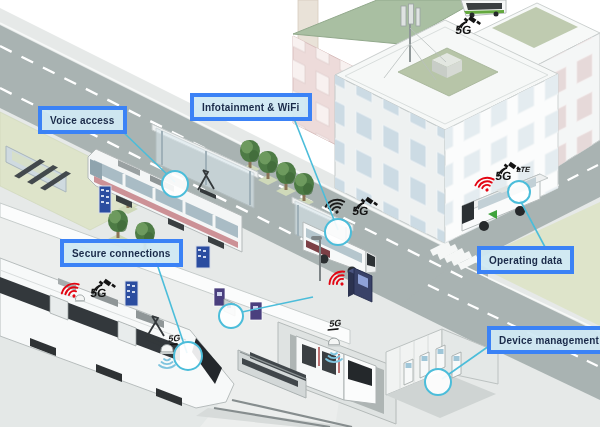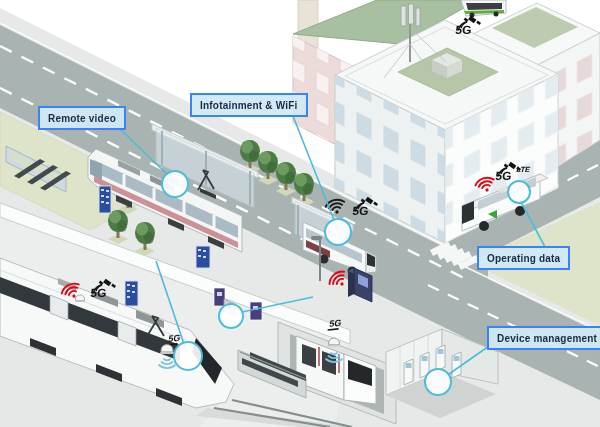--- a/index.html
+++ b/index.html
@@ -1,19 +1,19 @@
 <!DOCTYPE html>
 <html><head>
 <meta charset="utf-8">
 <style>
   html,body{margin:0;padding:0;background:#fff;}
   .stage{position:relative;width:600px;height:427px;overflow:hidden;background:#ffffff;
          font-family:"Liberation Sans",sans-serif;}
   .stage svg{position:absolute;left:0;top:0;}
-  .callout{position:absolute;background:rgba(208,233,243,0.95);border:2px solid #3b82f6;
+  .callout{position:absolute;background:rgba(208,233,243,0.95);border:4px solid #3b82f6;
            color:#1a2a49;font-size:10px;font-weight:bold;letter-spacing:.2px;
            padding:5px 8px 4px;white-space:nowrap;z-index:5;}
 </style>
 </head>
 <body>
 
 <div class="stage">
 <svg width="600" height="427" viewBox="0 0 600 427">
   <defs>
     <pattern id="winL" patternUnits="userSpaceOnUse" width="27" height="38" patternTransform="skewY(26.57)">
@@ -369,17 +369,18 @@
       <circle cx="175" cy="184" r="13"></circle>
       <circle cx="338" cy="232" r="13"></circle>
       <circle cx="188" cy="356" r="14"></circle>
       <circle cx="231" cy="316" r="12"></circle>
       <circle cx="519" cy="192" r="11"></circle>
       <circle cx="438" cy="382" r="13"></circle>
     </g>
   </g>
 </svg>
 
-  <div class="callout" style="left:38px;top:106px">Remote video</div>
+  <div class="callout" style="left:38px;top:106px">Voice access</div>
   <div class="callout" style="left:190px;top:93px">Infotainment &amp; WiFi</div>
+  <div class="callout" style="left:60px;top:239px">Secure connections</div>
   <div class="callout" style="left:477px;top:246px">Operating data</div>
   <div class="callout" style="left:487px;top:326px">Device management</div>
 </div>
 
 </body></html>

